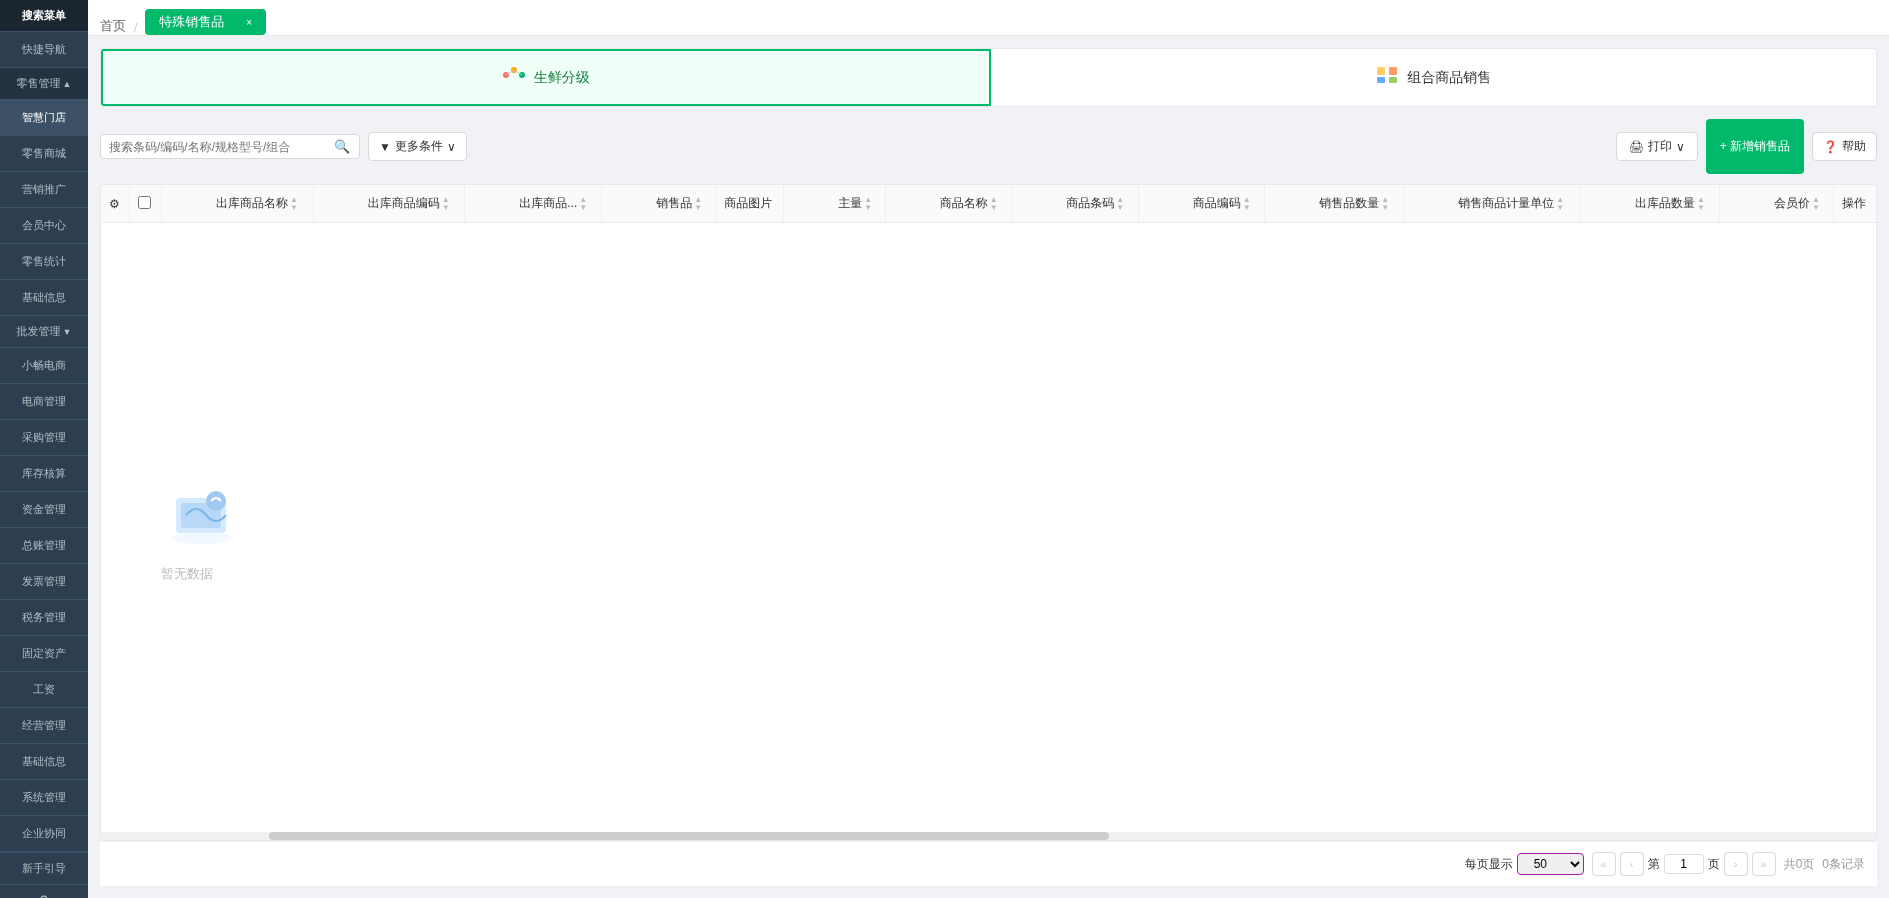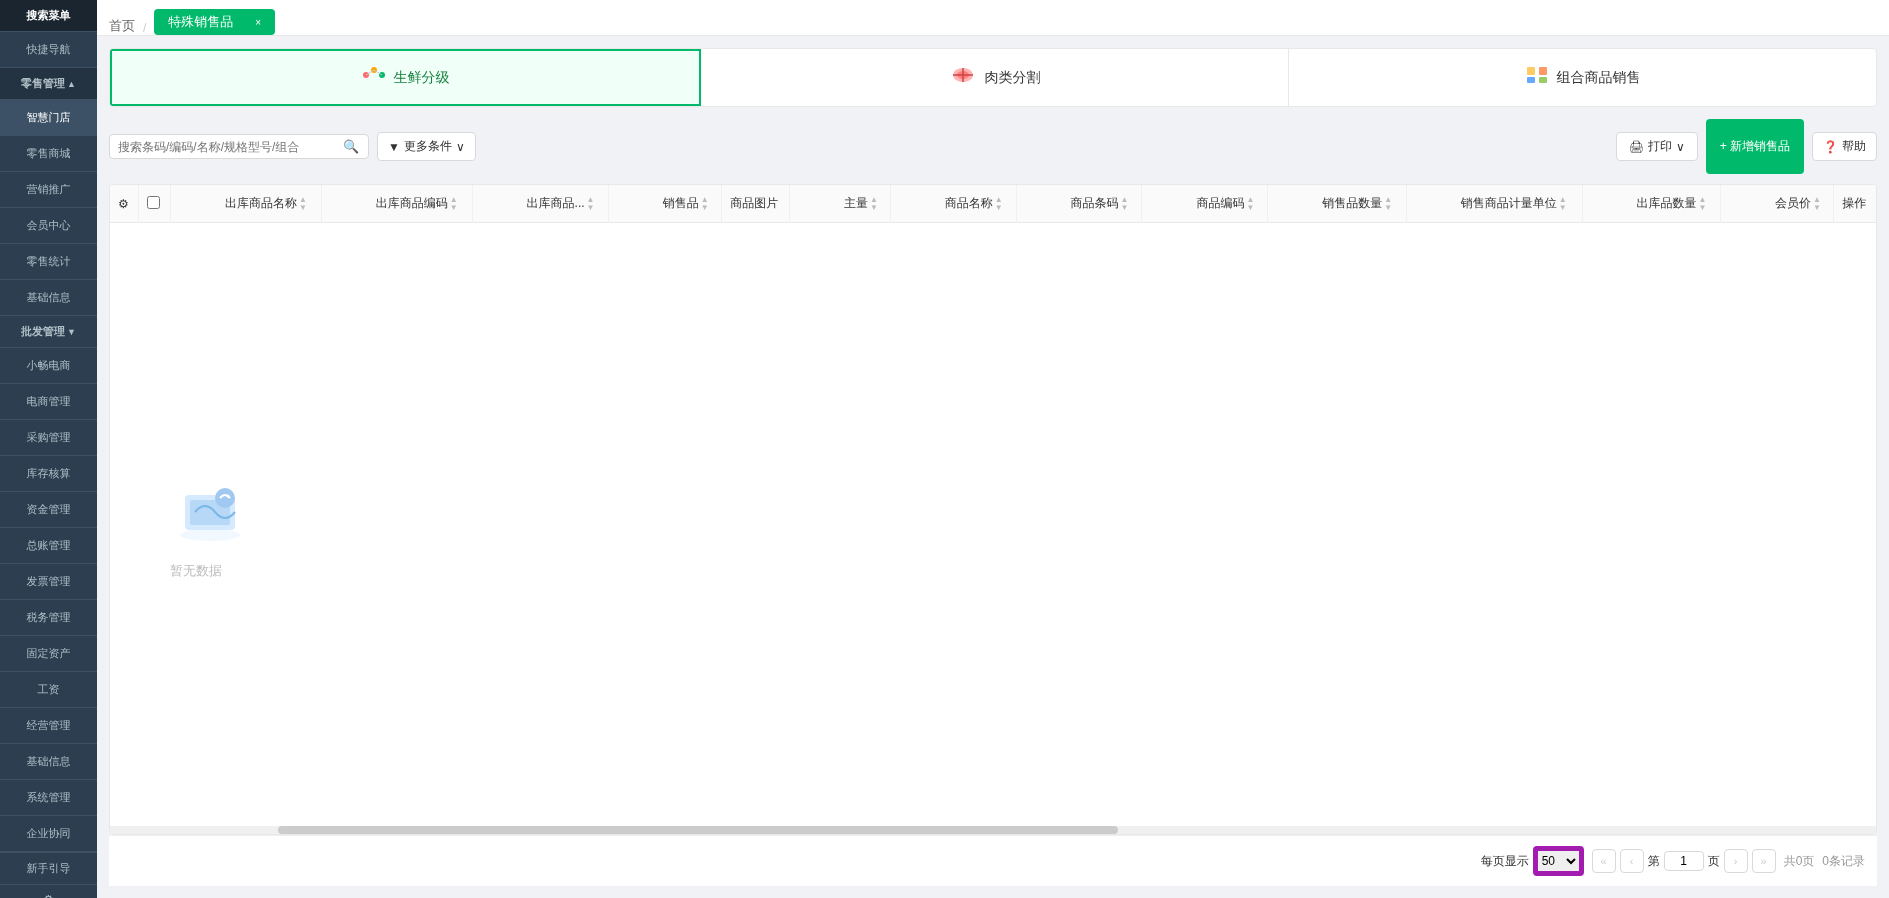--- a/index.html
+++ b/index.html
@@ -1,20 +1,20 @@
 <!DOCTYPE html>
 <html><head>
   <meta charset="utf-8">
   <style>
     * { margin: 0; padding: 0; box-sizing: border-box; }
     body { font-family: 'Microsoft YaHei', Arial, sans-serif; font-size: 12px; background: #f5f5f5; display: flex; height: 898px; overflow: hidden; }
 
     
     .sidebar {
-      width: 97px;
+      width: 88px;
       background: #2c3e50;
       color: #ccc;
       display: flex;
       flex-direction: column;
       height: 100%;
       overflow-y: auto;
       flex-shrink: 0;
     }
     .sidebar-logo {
       background: #1a252f;
@@ -42,21 +42,20 @@
       padding: 8px 4px;
       text-align: center;
       cursor: pointer;
       color: #b0bec5;
       font-size: 11px;
       border-bottom: 1px solid #3d5166;
       display: flex;
       align-items: center;
       justify-content: center;
       gap: 2px;
-      font-weight: bold;
     }
     .sidebar-section.expanded { background: #243342; }
     .arrow-icon { font-size: 9px; }
     .sidebar-bottom {
       margin-top: auto;
       padding: 8px 4px;
       text-align: center;
       color: #b0bec5;
       font-size: 11px;
       border-top: 1px solid #3d5166;
@@ -282,23 +281,23 @@
       color: #333;
       background: #fff;
       flex-shrink: 0;
     }
     .page-size-select {
       display: flex;
       align-items: center;
       gap: 4px;
     }
     .page-size-select select {
-      border: 5px solid #a21caf;
-      border-radius: 4px;
-      padding: 2px 0;
+      border: 1px solid #a21caf;
+      border-radius: 4px;
+      padding: 2px 12px;
       font-size: 12px;
     }
     .page-nav { display: flex; align-items: center; gap: 4px; }
     .page-btn {
       width: 24px;
       height: 24px;
       border: 1px solid #d9d9d9;
       border-radius: 4px;
       background: #fff;
       cursor: pointer;
@@ -457,31 +456,20 @@
             <circle cx="12" cy="5" r="3" fill="#ffa500"></circle>
             <circle cx="20" cy="10" r="3" fill="#00b96b"></circle>
             <line x1="4" y1="10" x2="12" y2="5" stroke="#ccc" stroke-width="1"></line>
             <line x1="12" y1="5" x2="20" y2="10" stroke="#ccc" stroke-width="1"></line>
           </svg>
         </span>
         <span>生鲜分级</span>
       </div>
       <div class="cat-tab">
         <span class="cat-icon">
-          <svg width="28" height="20" viewBox="0 0 28 20" fill="none">
-            <ellipse cx="14" cy="10" rx="10" ry="7" fill="#ffb3b3"></ellipse>
-            <ellipse cx="14" cy="10" rx="6" ry="4" fill="#ff7f7f"></ellipse>
-            <line x1="14" y1="3" x2="14" y2="17" stroke="#cc4444" stroke-width="1.5"></line>
-            <line x1="4" y1="10" x2="24" y2="10" stroke="#cc4444" stroke-width="1.5"></line>
-          </svg>
-        </span>
-        <span>肉类分割</span>
-      </div>
-      <div class="cat-tab">
-        <span class="cat-icon">
           <svg width="24" height="20" viewBox="0 0 24 20" fill="none">
             <rect x="2" y="2" width="8" height="8" rx="1" fill="#ffcc66"></rect>
             <rect x="14" y="2" width="8" height="8" rx="1" fill="#ff9966"></rect>
             <rect x="2" y="12" width="8" height="6" rx="1" fill="#66aaff"></rect>
             <rect x="14" y="12" width="8" height="6" rx="1" fill="#99cc66"></rect>
           </svg>
         </span>
         <span>组合商品销售</span>
       </div>
     </div>

